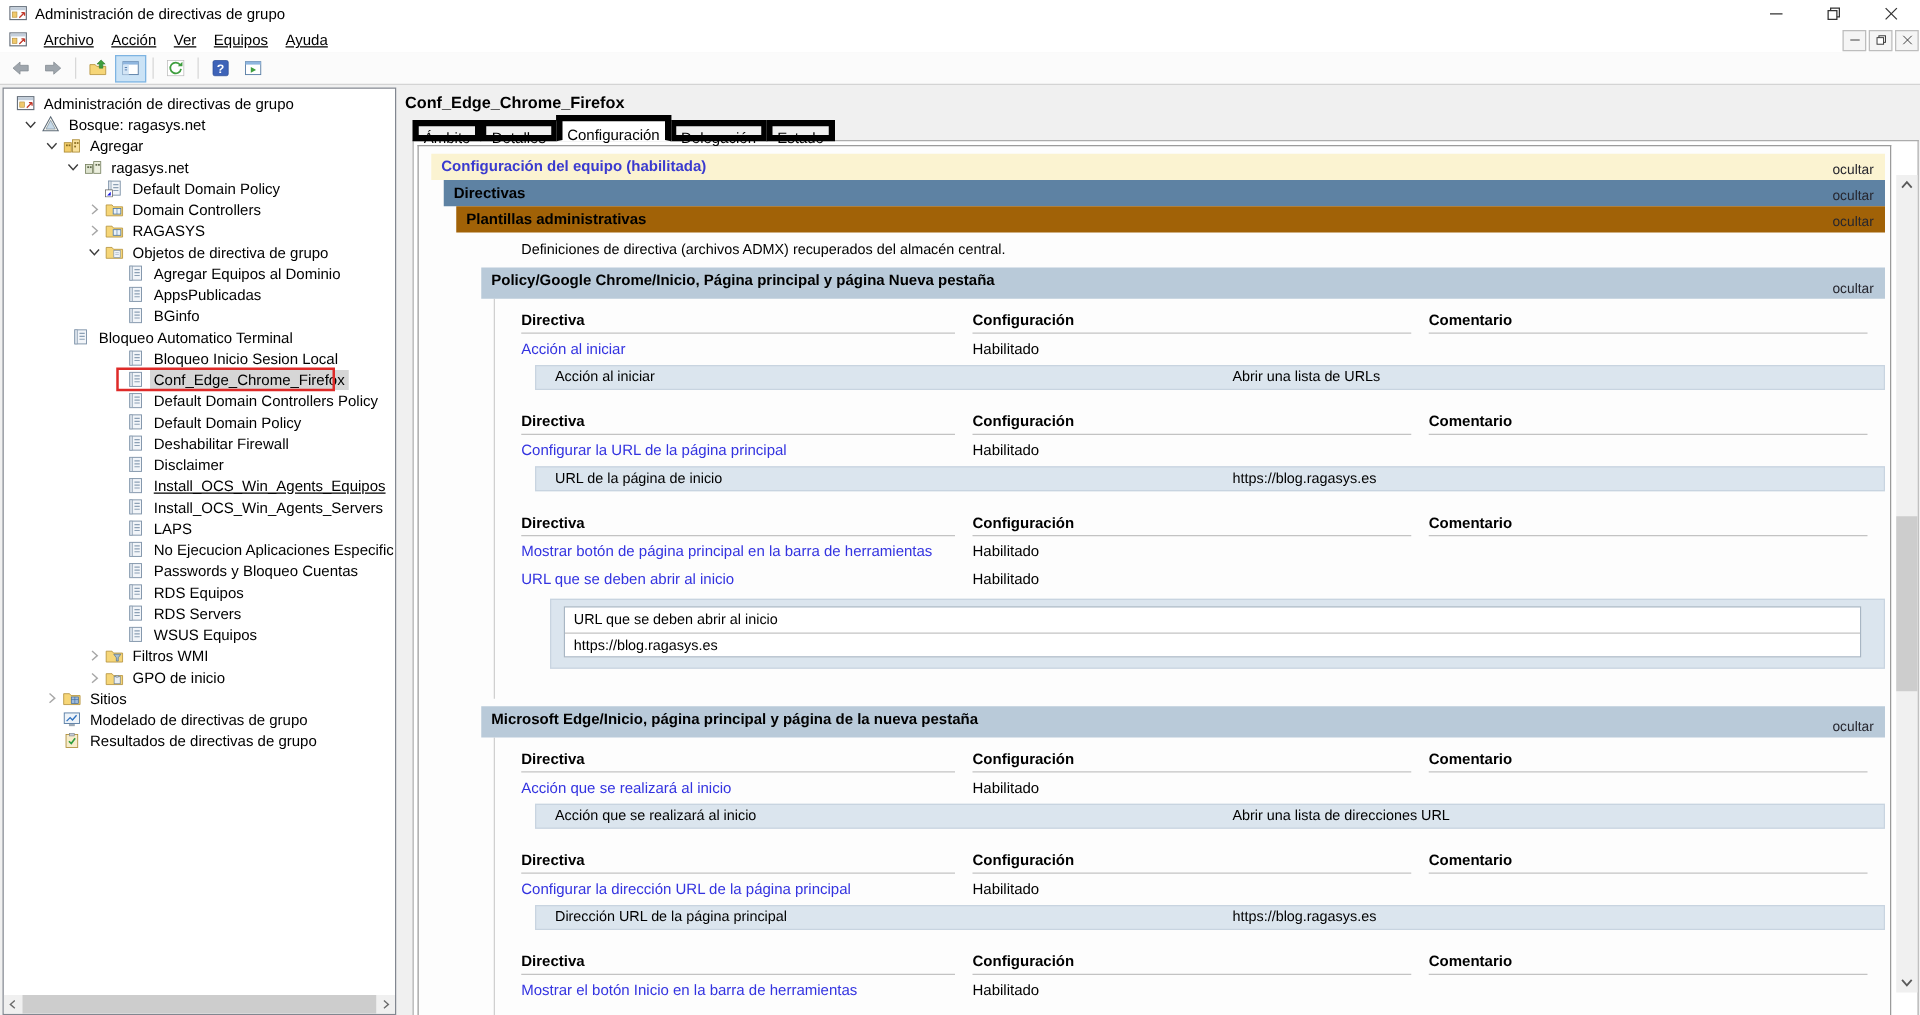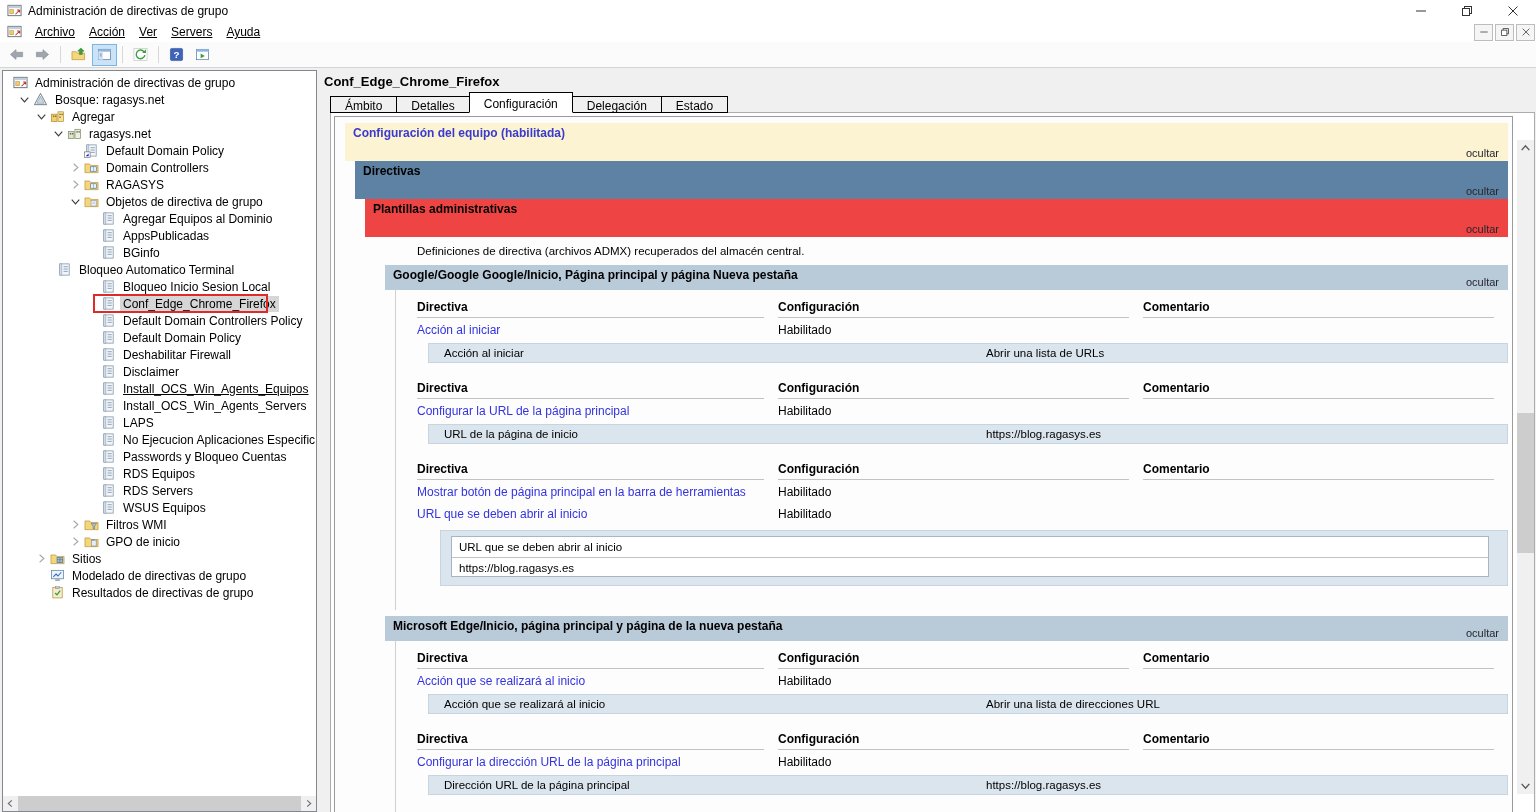--- a/index.html
+++ b/index.html
@@ -28,29 +28,29 @@
   .tlabel.sel{background:#D6D6D6;}
   .redbox{position:absolute;left:89px;top:-1px;width:175px;height:19px;border:2px solid #DE2A28;box-sizing:border-box;pointer-events:none;}
   .hscroll{position:absolute;left:0;right:0;bottom:0;height:15px;background:#F0F0F0;}
   .hs-btn{position:absolute;top:0;width:15px;height:15px;display:flex;align-items:center;justify-content:center;}
   .hs-thumb{position:absolute;left:15px;top:0;width:283px;height:15px;background:#CDCDCD;}
 
   
   .right-pane{position:absolute;left:321px;top:70px;right:0;bottom:0;background:#F0F0F0;}
   .rtitle{position:absolute;left:3px;top:4px;font-weight:bold;font-size:13px;}
   .tabs{position:absolute;left:9px;top:23px;height:20px;display:flex;align-items:flex-end;z-index:3;}
-  .tab{border:1px solid #000000;background:#F0F0F0;padding:2px 14px;height:17px;box-sizing:border-box;margin-right:-1px;position:relative;}
+  .tab{border:5px solid #000000;background:#F0F0F0;padding:2px 4px;height:17px;box-sizing:border-box;margin-right:-1px;position:relative;}
   .tab.active{background:#fff;height:21px;padding-top:4px;border-bottom:1px solid #fff;z-index:4;}
   .tabpanel{position:absolute;left:9px;top:42px;right:1px;bottom:0;background:#fff;border:1px solid #ACACAC;border-bottom:none;box-sizing:border-box;}
   .report{position:absolute;left:3px;top:3px;right:21px;bottom:0;border:1px solid #9B9B9B;border-bottom:none;background:#FDFDFD;overflow:hidden;padding:6px 2px 0 2px;box-sizing:border-box;}
-  .banner{position:relative;height:38px;box-sizing:border-box;padding:3px 8px 0 8px;margin-right:2px;}
+  .banner{position:relative;height:21px;box-sizing:border-box;padding:3px 8px 0 8px;margin-right:2px;}
   .banner.cream{background:#FBF3D1;}
   .banner.cream .btitle{color:#3A3ACF;}
   .banner.dark{background:#5E82A3;}
-  .banner.medium{background:#ef4444;}
+  .banner.medium{background:#a16207;}
   .btitle{font-weight:bold;}
   .hide-link{position:absolute;right:9px;bottom:2px;font-size:11px;font-weight:normal;color:#26262E;cursor:pointer;}
   .admx-note{margin:8px 2px 8px 80px;font-size:11.5px;}
   .section{margin:0 2px 6px 48px;position:relative;}
   .sec-head{position:relative;background:#B9CAD9;height:25px;box-sizing:border-box;padding:3px 8px 0 8px;font-weight:bold;}
   .sec-body{margin-left:10px;border-left:1px solid #D0D0D0;padding:2px 0 8px 21px;}
   .ptable{margin:6px 0 16px 0;}
   .phead{display:grid;grid-template-columns:361px 365px 1fr;}
   .pcol{font-weight:bold;border-bottom:1px solid #C3C3C3;padding:2px 0 3px 0;margin-right:14px;}
   .prow{display:grid;grid-template-columns:361px 365px 1fr;padding:5px 0 3px 0;}
@@ -103,21 +103,21 @@
   <span class="app-icon"><svg width="15" height="15" viewBox="0 0 16 16">
         <rect x="1" y="2.5" width="14" height="11" fill="#fff" stroke="#66707C"></rect>
         <rect x="1.5" y="3" width="13" height="2.5" fill="#C3CEDB"></rect>
         <rect x="3" y="7" width="4" height="4.5" fill="#F0C96C" stroke="#B08A35" stroke-width="0.5"></rect>
         <path d="M9 12 L13.5 7.5 M13.5 7.5 L13.5 10.2 M13.5 7.5 L10.8 7.5" stroke="#C0392B" stroke-width="1.1" fill="none"></path>
       </svg></span>
   <span style="display:flex;">
       <span class="menu-item">Archivo</span>
       <span class="menu-item">Acción</span>
       <span class="menu-item">Ver</span>
-      <span class="menu-item">Servers</span>
+      <span class="menu-item">Equipos</span>
       <span class="menu-item">Ayuda</span>
     </span>
   <div class="mdi-controls">
       <div class="mdi-btn">
         <span style="transform:scale(0.75);display:flex;">
           <svg width="12" height="12" viewBox="0 0 12 12">
             <line x1="1" y1="6" x2="11" y2="6" stroke="#333" stroke-width="1"></line>
           </svg>
         </span>
       </div>
@@ -572,21 +572,21 @@
           </svg>
         </span>
         <span class="ticon">
           <svg width="15" height="15" viewBox="0 0 16 16">
             <path d="M1 4.2 L6 4.2 L7.3 5.8 L15 5.8 L15 13.5 L1 13.5 Z" fill="#F6D678" stroke="#B3913B" stroke-width="0.7"></path>
             <path d="M7.5 6.8 L13.5 6.8 L11.3 9.8 L11.3 12.6 L9.7 12.6 L9.7 9.8 Z" fill="#A9BFCF" stroke="#53718E" stroke-width="0.6"></path>
           </svg>
         </span>
         <span class="tlabel">Filtros WMI</span>
       </div>
-      <div class="trow" style="padding-left: 63px;">
+      <div class="trow" style="padding-left: 63px; align-items: flex-end;">
         <span class="texp">
           <svg width="15" height="15" viewBox="0 0 16 16">
             <polyline points="6,4 10.5,8 6,12" fill="none" stroke="#A8A8A8" stroke-width="1.2"></polyline>
           </svg>
         </span>
         <span class="ticon">
           <svg width="15" height="15" viewBox="0 0 16 16">
             <path d="M1 4.2 L6 4.2 L7.3 5.8 L15 5.8 L15 13.5 L1 13.5 Z" fill="#F6D678" stroke="#B3913B" stroke-width="0.7"></path>
             <rect x="7.8" y="6.5" width="5.2" height="6.3" fill="#E9EEF3" stroke="#6B7F93" stroke-width="0.6"></rect>
             <rect x="9.3" y="5.8" width="2.2" height="1.4" fill="#B9C2CC" stroke="#6B7F93" stroke-width="0.4"></rect>
@@ -657,21 +657,21 @@
       <div class="tab">Delegación</div>
       <div class="tab">Estado</div>
     </div>
   <div class="tabpanel">
     <div class="report">
         <div class="banner cream" style="margin-left: 8px;"><span class="btitle">Configuración del equipo (habilitada)</span><span class="hide-link">ocultar</span></div>
         <div class="banner dark" style="margin-left: 18px;"><span class="btitle">Directivas</span><span class="hide-link">ocultar</span></div>
         <div class="banner medium" style="margin-left: 28px;"><span class="btitle">Plantillas administrativas</span><span class="hide-link">ocultar</span></div>
         <div class="admx-note">Definiciones de directiva (archivos ADMX) recuperados del almacén central.</div>
         <div class="section">
-          <div class="sec-head"><span class="btitle">Google/Google Google/Inicio, Página principal y página Nueva pestaña</span><span class="hide-link">ocultar</span></div>
+          <div class="sec-head"><span class="btitle">Policy/Google Chrome/Inicio, Página principal y página Nueva pestaña</span><span class="hide-link">ocultar</span></div>
           <div class="sec-body">
             <div class="ptable">
               <div class="phead">
                 <span class="pcol">Directiva</span>
                 <span class="pcol">Configuración</span>
                 <span class="pcol">Comentario</span>
               </div>
               <div class="prow">
                 <span class="plink">Acción al iniciar</span>
                 <span class="pset">Habilitado</span>

